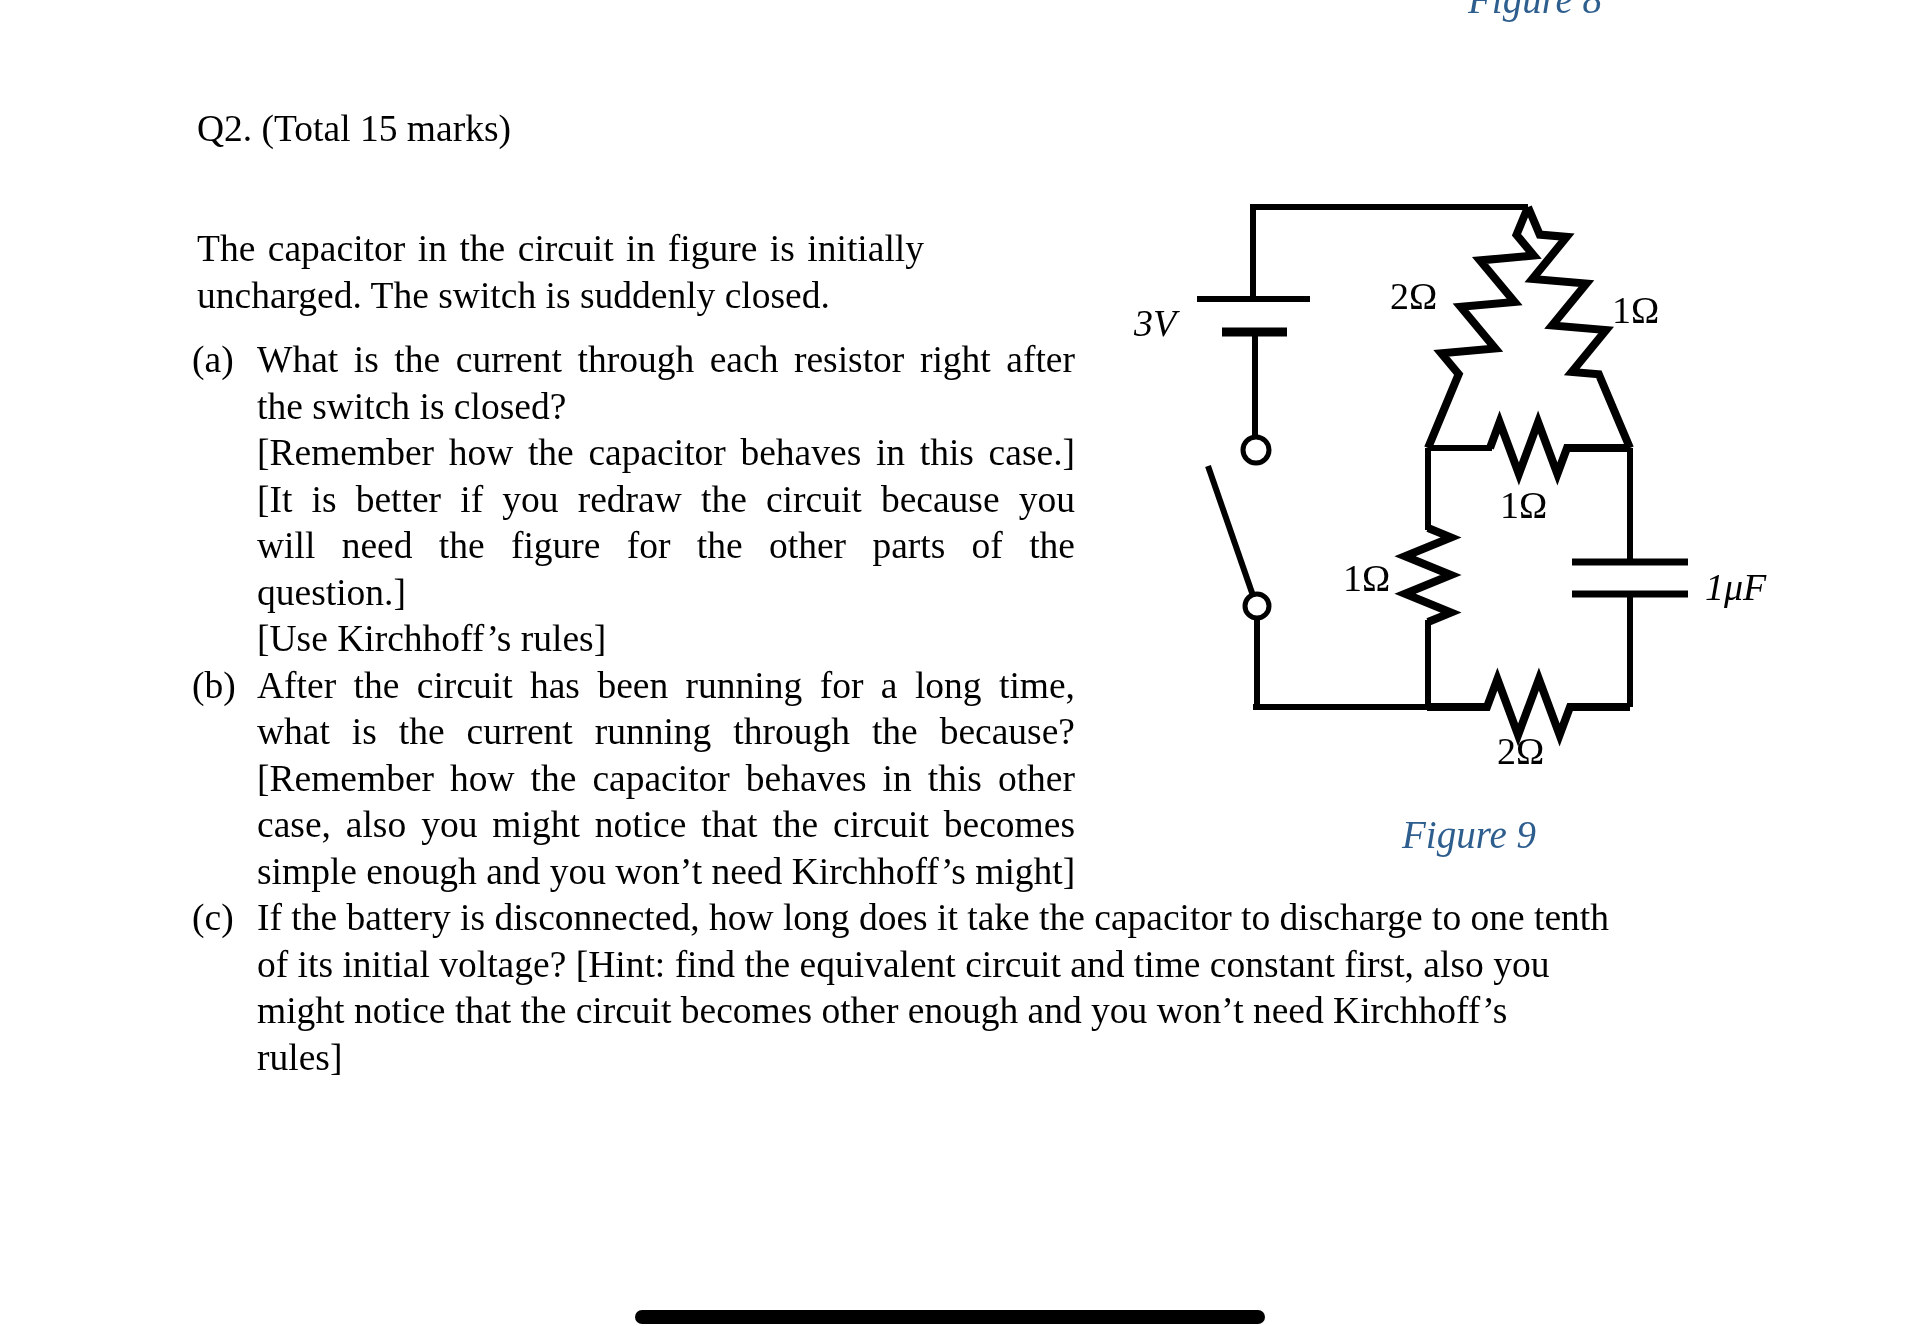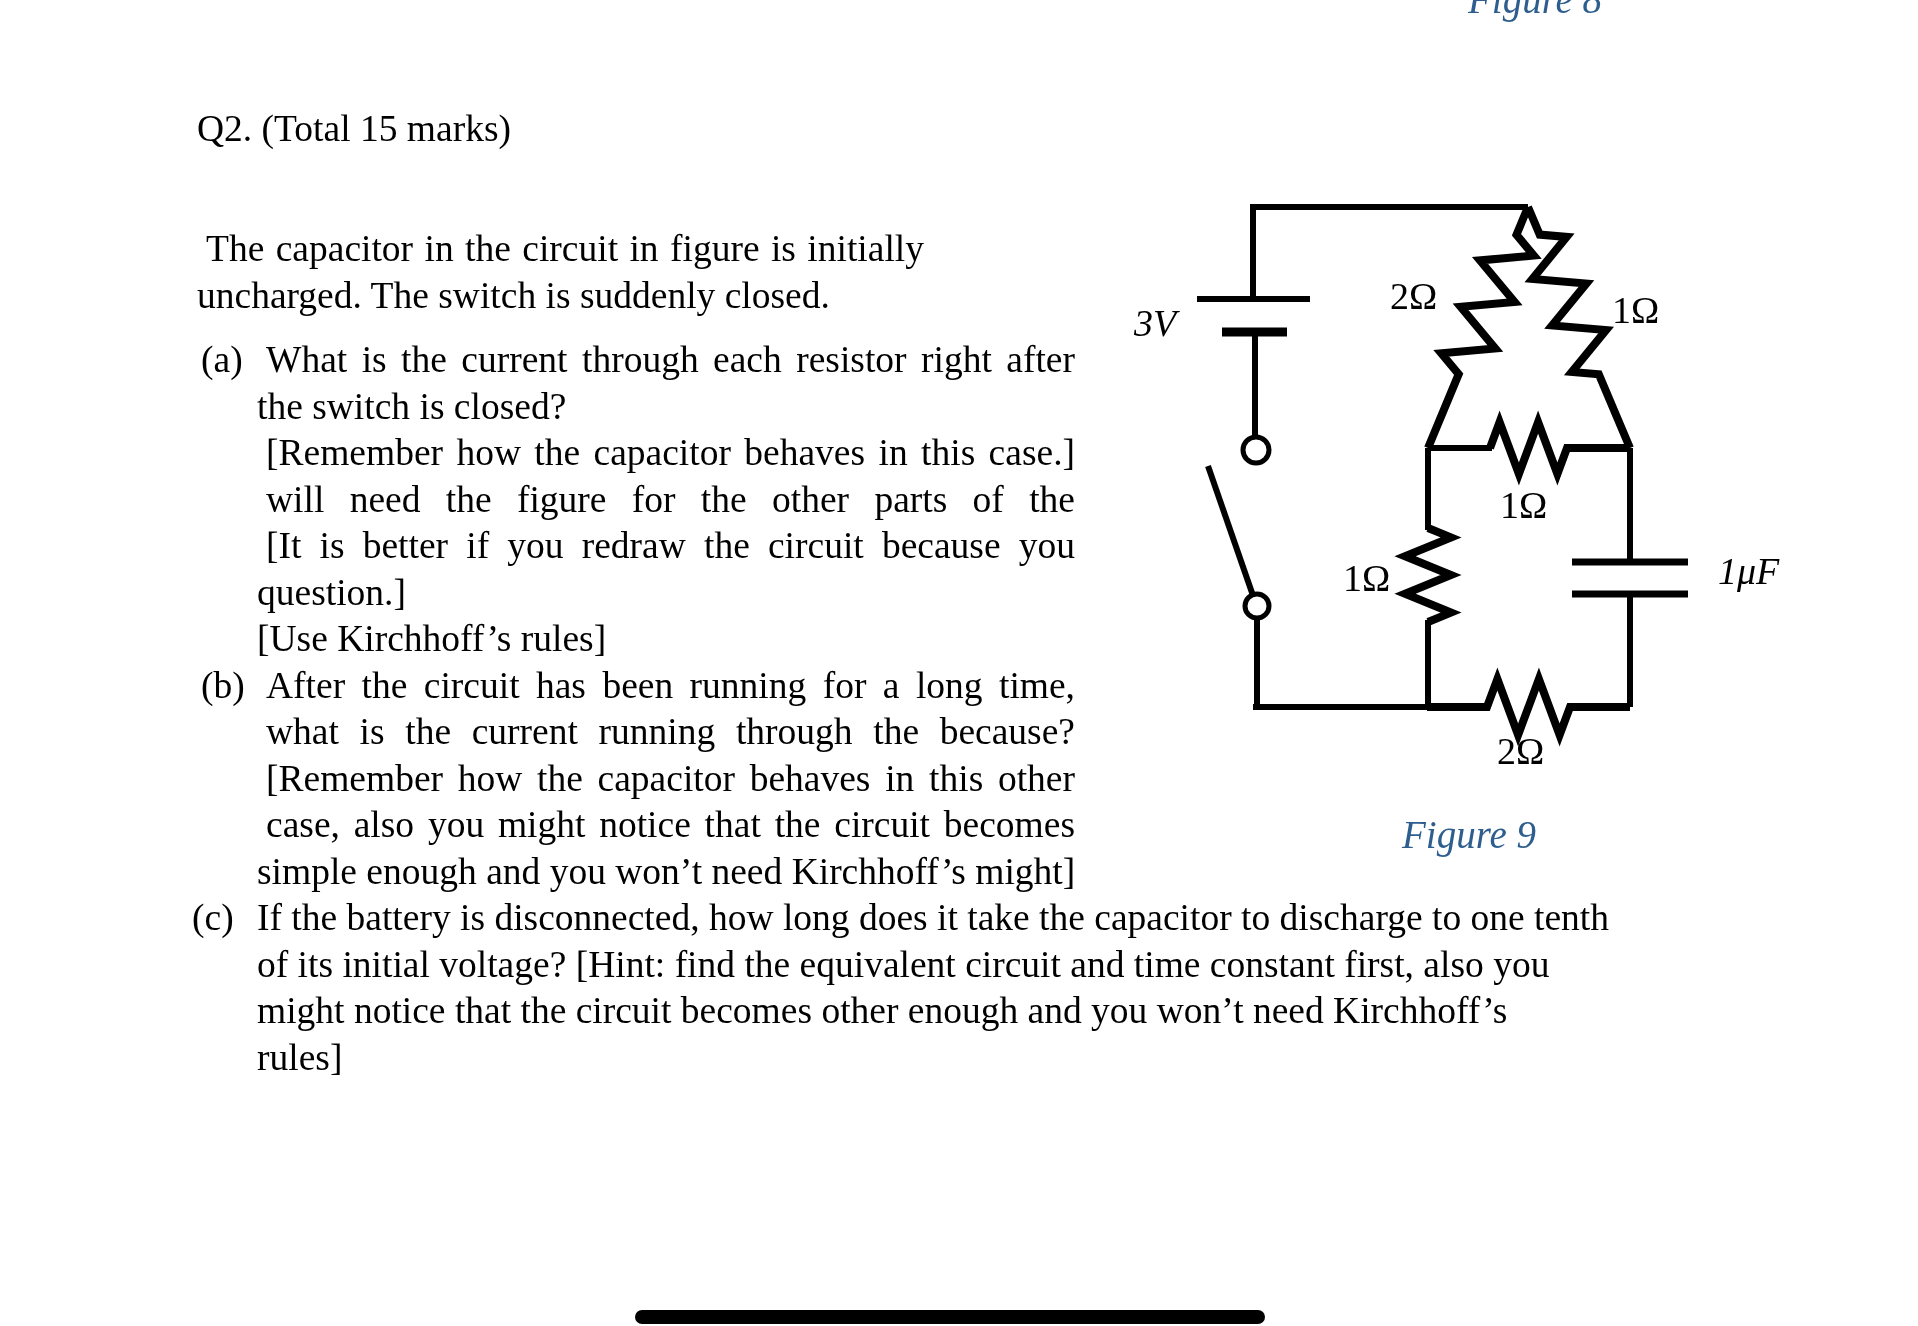--- a/index.html
+++ b/index.html
@@ -25,21 +25,20 @@
     position:relative;
     height:46.5px;line-height:46.5px;
     font-size:37.5px;
     white-space:nowrap;
     text-align:left;
   }
   .line.just{
     white-space:normal;
     text-align:justify;
     text-align-last:justify;
-    margin-left:9px;
   }
   .item-label{
     position:absolute;left:-65px;top:0;
     white-space:nowrap;
   }
   .figure-svg{
     position:absolute;left:0;top:0;width:1918px;height:1326px;
   }
   .clabel{
     position:absolute;
@@ -70,22 +69,22 @@
 
   <div id="intro" class="intro">
       <div class="line just">The capacitor in the circuit in figure is initially</div>
       <div class="line">uncharged. The switch is suddenly closed.</div>
     </div>
 
   <div id="items" class="items">
       <div class="line just"><span class="item-label">(a)</span><span>What is the current through each resistor right after</span></div>
       <div class="line"><span>the switch is closed?</span></div>
       <div class="line just"><span>[Remember how the capacitor behaves in this case.]</span></div>
+      <div class="line just"><span>[It is better if you redraw the circuit because you</span></div>
       <div class="line just"><span>will need the figure for the other parts of the</span></div>
-      <div class="line just"><span>[It is better if you redraw the circuit because you</span></div>
       <div class="line"><span>question.]</span></div>
       <div class="line"><span>[Use Kirchhoff’s rules]</span></div>
       <div class="line just"><span class="item-label">(b)</span><span>After the circuit has been running for a long time,</span></div>
       <div class="line just"><span>what is the current running through the because?</span></div>
       <div class="line just"><span>[Remember how the capacitor behaves in this other</span></div>
       <div class="line just"><span>case, also you might notice that the circuit becomes</span></div>
       <div class="line"><span>simple enough and you won’t need Kirchhoff’s might]</span></div>
       <div class="line"><span class="item-label">(c)</span><span>If the battery is disconnected, how long does it take the capacitor to discharge to one tenth</span></div>
       <div class="line"><span>of its initial voltage? [Hint: find the equivalent circuit and time constant first, also you</span></div>
       <div class="line"><span>might notice that the circuit becomes other enough and you won’t need Kirchhoff’s</span></div>
@@ -124,19 +123,19 @@
     <path d="M 1630 596 V 707" stroke-width="6"></path>
 
     <polyline stroke-width="8" points="1427.0,707.0 1487.0,707.0 1497.4,679.0 1518.1,735.0 1538.9,679.0 1559.6,735.0 1570.0,707.0 1630.0,707.0"></polyline>
   </svg>
 
   <div class="clabel math" style="left:1134px;top:304px;">3V</div>
   <div class="clabel" style="left:1390px;top:277px;">2Ω</div>
   <div class="clabel" style="left:1612px;top:291px;">1Ω</div>
   <div class="clabel" style="left:1500px;top:486px;">1Ω</div>
   <div class="clabel" style="left:1343px;top:559px;">1Ω</div>
-  <div class="clabel math" style="left:1705px;top:552px;margin-left:13px;">1μF</div>
+  <div class="clabel math" style="left:1705px;top:568px;">1μF</div>
   <div class="clabel" style="left:1497px;top:732px;">2Ω</div>
 
   <div class="caption" style="left: 1402px; top: 815px; color: rgb(46, 94, 142);">Figure 9</div>
 
   <div class="bottom-bar"></div>
 </div>
 
 </body></html>

